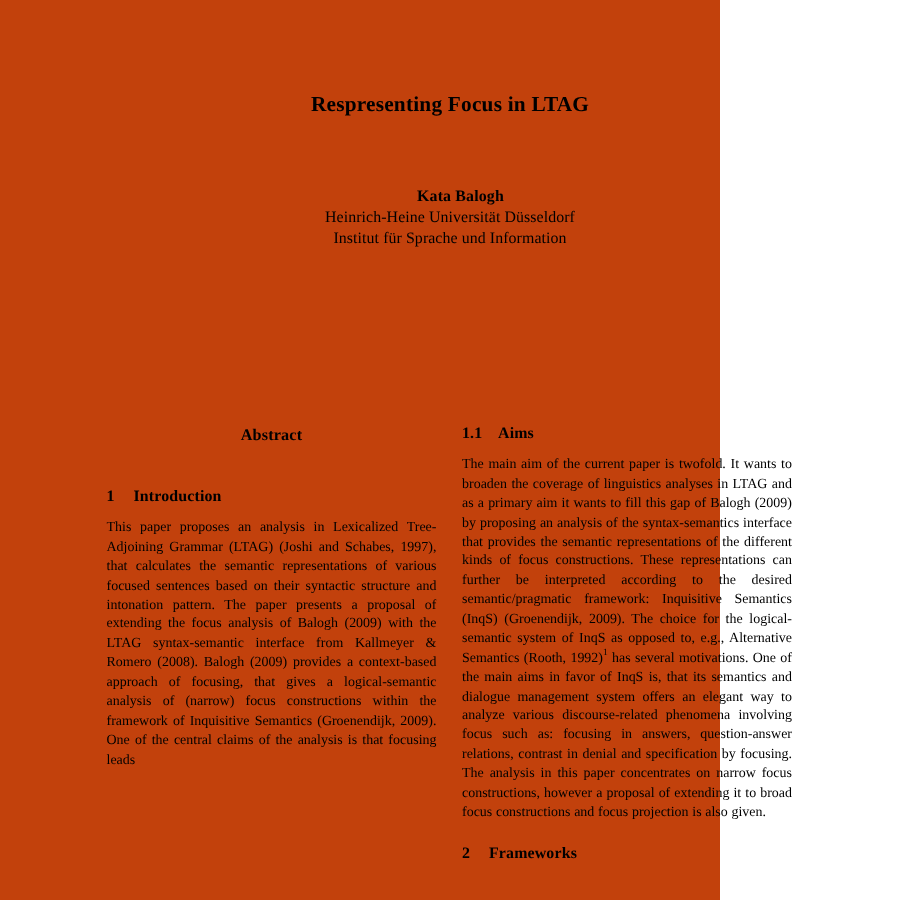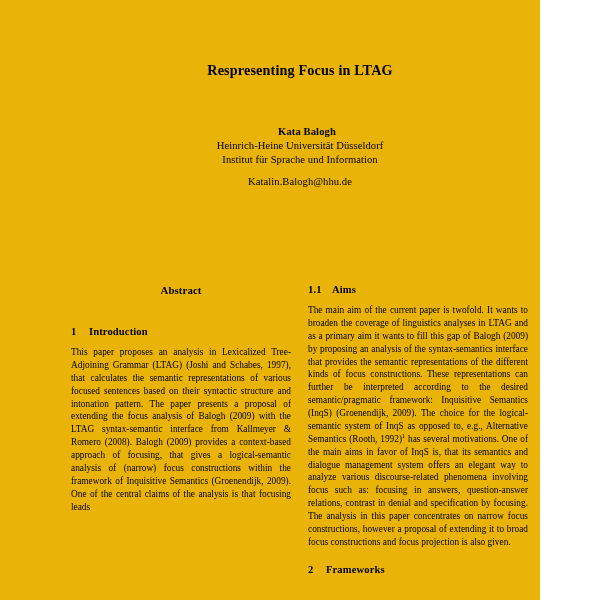--- a/index.html
+++ b/index.html
@@ -12,23 +12,23 @@
     width: 600px;
     height: 600px;
     overflow: hidden;
     font-family: "Liberation Serif", "DejaVu Serif", serif;
     color: #000000;
     -webkit-font-smoothing: antialiased;
   }
 
   .page {
     position: relative;
-    width: 540px;
+    width: 480px;
     height: 600px;
-    background: #eab308;
+    background: #c2410c;
     box-sizing: border-box;
   }
 
   
   .title-block {
     position: absolute;
     left: 0;
     top: 62px;
     width: 600px;
     text-align: center;
@@ -143,21 +143,20 @@
 <div class="page">
 
   <div class="title-block">
     <h1 class="paper-title">Respresenting Focus in LTAG</h1>
   </div>
 
   <div class="author-block">
     <div class="author-name">Kata Balogh</div>
     <div class="author-affil">Heinrich-Heine Universität Düsseldorf</div>
     <div class="author-affil">Institut für Sprache und Information</div>
-    <div class="author-email">Katalin.Balogh@hhu.de</div>
   </div>
 
   <div class="columns">
 
     <div class="col col-left">
 
       <div class="abstract-heading">Abstract</div>
 
 
       <div class="section-heading gap-abstract-intro">

